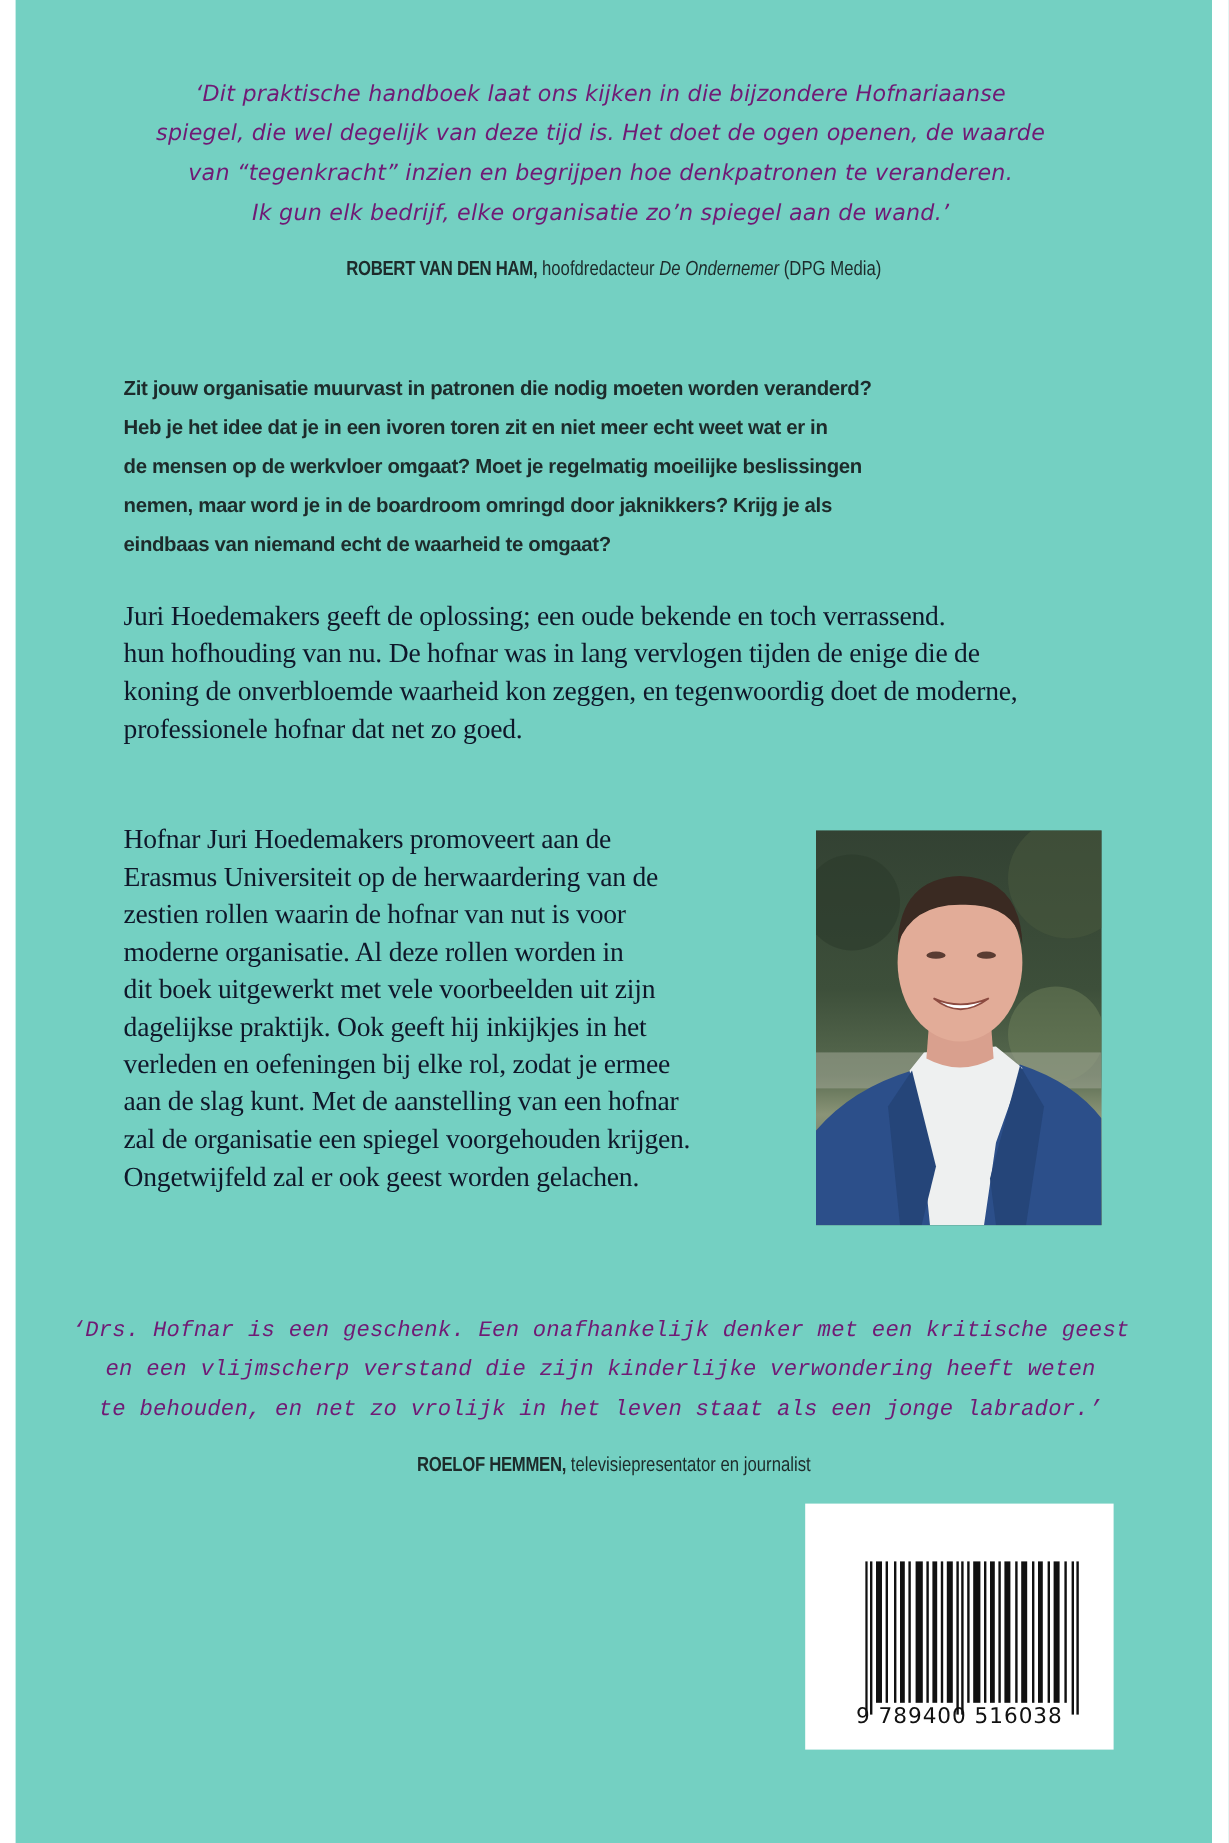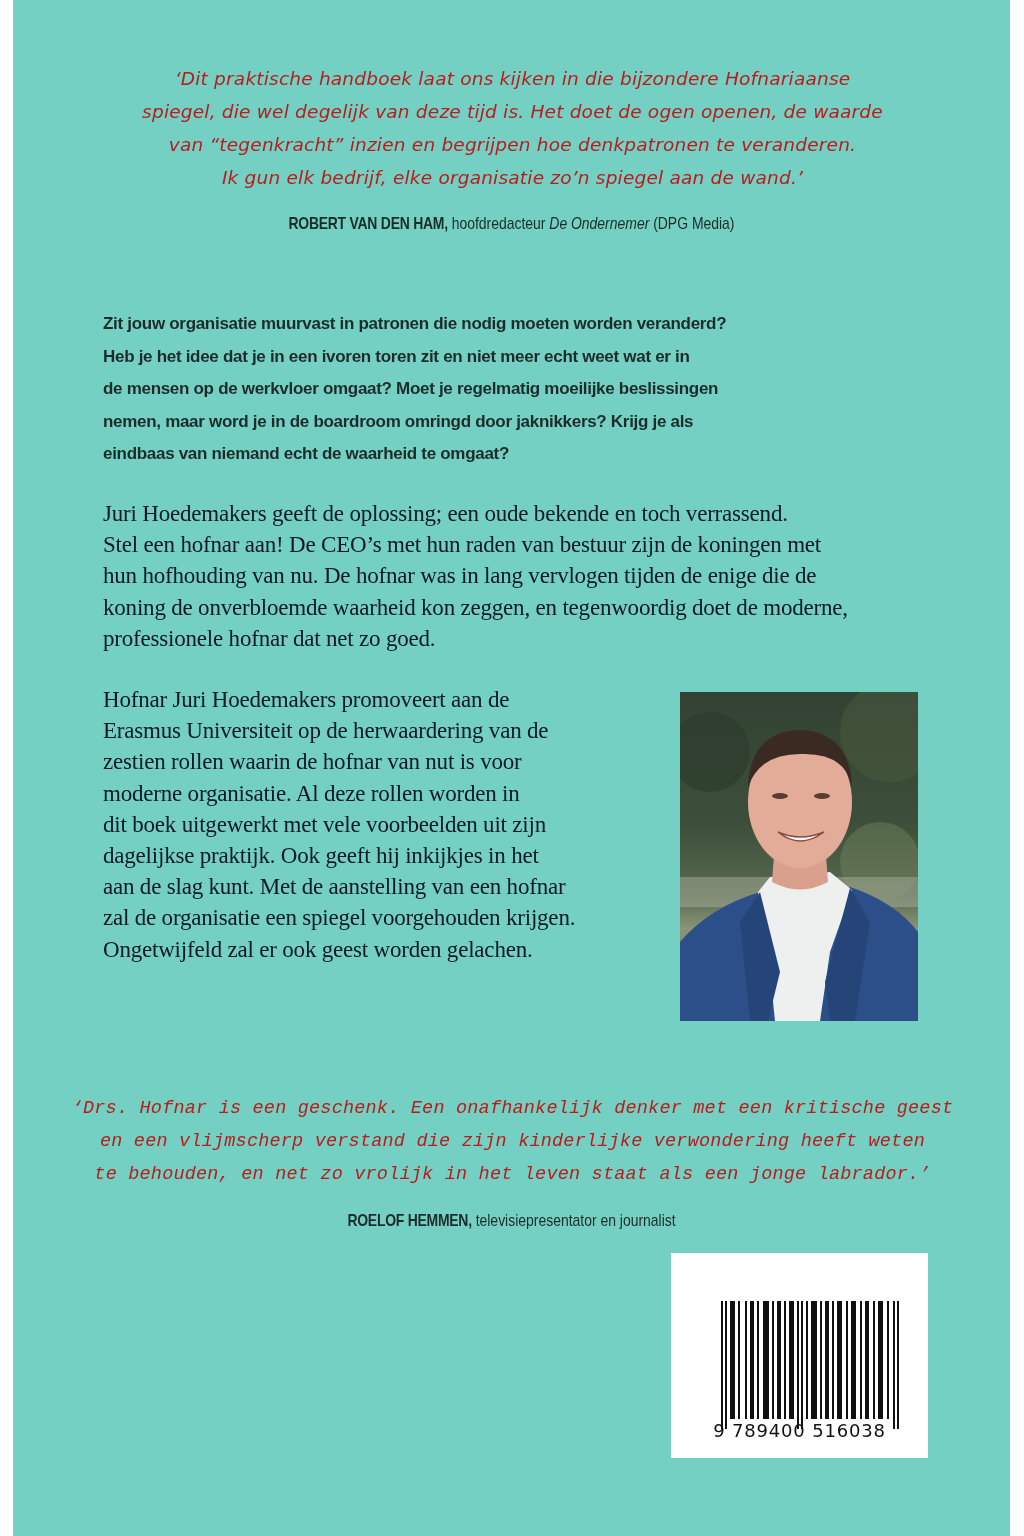--- a/index.html
+++ b/index.html
@@ -1,18 +1,18 @@
 <!DOCTYPE html>
 <html><head>
 <meta charset="utf-8">
 <style>
   html, body { margin:0; padding:0; }
   body { width:1024px; height:1536px; background:#ffffff; position:relative; overflow:hidden; }
   .cover { position:absolute; left:13px; top:0; width:997px; height:1536px; background:#74d0c2; }
-  .quote { position:absolute; left:16px; width:967px; text-align:center; color:#b91c1c;
+  .quote { position:absolute; left:4px; width:967px; text-align:center; color:#701a75;
            font-family:"DejaVu Sans", sans-serif; font-style:italic; font-size:18.5px; line-height:33px; letter-spacing:0.2px; }
   .quote p { margin:0; }
   .attrib { position:absolute; left:0; width:997px; text-align:center; color:#1d2b2b;
             font-family:"Liberation Sans", sans-serif; font-size:17px; transform:scaleX(0.82); transform-origin:center; }
   .attrib .name { font-weight:bold; letter-spacing:-0.3px; }
   .attrib i { font-style:italic; }
   .lead { position:absolute; left:90px; top:308px; width:830px; color:#1d2b2b;
           font-family:"Liberation Sans", sans-serif; font-weight:bold; font-size:17px; line-height:32.5px; letter-spacing:-0.3px; }
   .lead p, .body p { margin:0; }
   .body { position:absolute; color:#0f172a; font-family:Liberation Serif, serif; font-size:23px; line-height:31.2px; letter-spacing:-0.2px; }
@@ -49,33 +49,33 @@
   <div class="lead">
     <p>Zit jouw organisatie muurvast in patronen die nodig moeten worden veranderd?</p>
     <p>Heb je het idee dat je in een ivoren toren zit en niet meer echt weet wat er in</p>
     <p>de mensen op de werkvloer omgaat? Moet je regelmatig moeilijke beslissingen</p>
     <p>nemen, maar word je in de boardroom omringd door jaknikkers? Krijg je als</p>
     <p>eindbaas van niemand echt de waarheid te omgaat?</p>
   </div>
 
   <div class="body body1">
     <p>Juri Hoedemakers geeft de oplossing; een oude bekende en toch verrassend.</p>
-    <p>Stel een hofnar aan! De CEO’s met hun raden van bestuur zijn de koningen met</p>
     <p>hun hofhouding van nu. De hofnar was in lang vervlogen tijden de enige die de</p>
     <p>koning de onverbloemde waarheid kon zeggen, en tegenwoordig doet de moderne,</p>
     <p>professionele hofnar dat net zo goed.</p>
   </div>
 
   <div class="body body2">
     <p>Hofnar Juri Hoedemakers promoveert aan de</p>
     <p>Erasmus Universiteit op de herwaardering van de</p>
     <p>zestien rollen waarin de hofnar van nut is voor</p>
     <p>moderne organisatie. Al deze rollen worden in</p>
     <p>dit boek uitgewerkt met vele voorbeelden uit zijn</p>
     <p>dagelijkse praktijk. Ook geeft hij inkijkjes in het</p>
+    <p>verleden en oefeningen bij elke rol, zodat je ermee</p>
     <p>aan de slag kunt. Met de aanstelling van een hofnar</p>
     <p>zal de organisatie een spiegel voorgehouden krijgen.</p>
     <p>Ongetwijfeld zal er ook geest worden gelachen.</p>
   </div>
 
   <div class="photo" title="Portrait of Juri Hoedemakers in blue blazer and white shirt">
     <svg width="238" height="329" viewBox="0 0 238 329" xmlns="http://www.w3.org/2000/svg">
       <circle cx="30" cy="60" r="40" fill="#2c3a2c" opacity="0.6"></circle>
       <circle cx="210" cy="40" r="50" fill="#4a5a3e" opacity="0.5"></circle>
       <circle cx="200" cy="170" r="40" fill="#6d7f5a" opacity="0.5"></circle>

